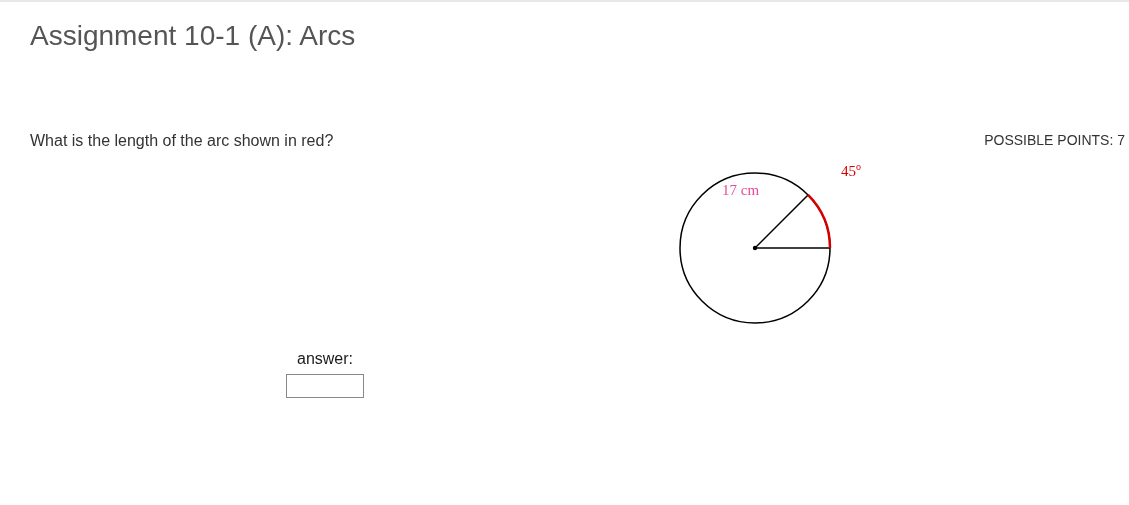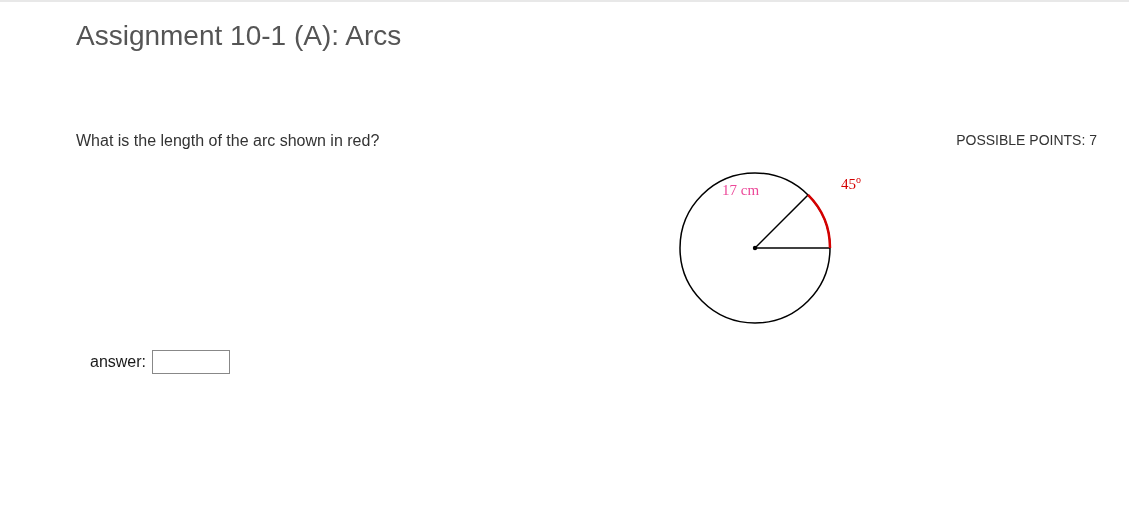--- a/index.html
+++ b/index.html
@@ -13,31 +13,31 @@
       width: 1129px;
       height: 505px;
       position: relative;
     }
     .top-border {
       width: 100%;
       height: 2px;
       background: #e8e8e8;
     }
     .container {
-      padding: 18px 70px 0 76px;
+      padding: 18px 70px 0 30px;
     }
     .title {
       font-size: 28px;
       font-weight: 400;
       color: #555555;
       margin-bottom: 78px;
     }
     .points {
       position: absolute;
-      right: 32px;
+      right: 4px;
       top: 132px;
       font-size: 14px;
       color: #333333;
       font-weight: 400;
     }
     .content-row {
       display: flex;
       align-items: center;
     }
     .text-col {
@@ -63,36 +63,37 @@
       position: absolute;
       left: 62px;
       top: 24px;
       font-size: 15px;
       color: #ec4899;
       font-family: "Times New Roman", serif;
     }
     .angle-label {
       position: absolute;
       left: 181px;
-      top: 16px;
+      top: 3px;
       font-size: 15px;
       color: #d40000;
       font-family: "Times New Roman", serif;
     }
     .angle-label sup {
       font-size: 10px;
       vertical-align: super;
     }
     .answer-row {
       display: flex;
       align-items: center;
       gap: 6px;
       font-size: 16px;
       color: #1a1a1a;
-      margin-left: 14px;
+      margin-left: 30px;
+      flex-direction: column;
     }
     .answer-label {
       font-weight: 400;
     }
     .answer-input {
       width: 78px;
       height: 24px;
       border: 1px solid #888888;
       padding: 2px 4px;
       font-size: 14px;

